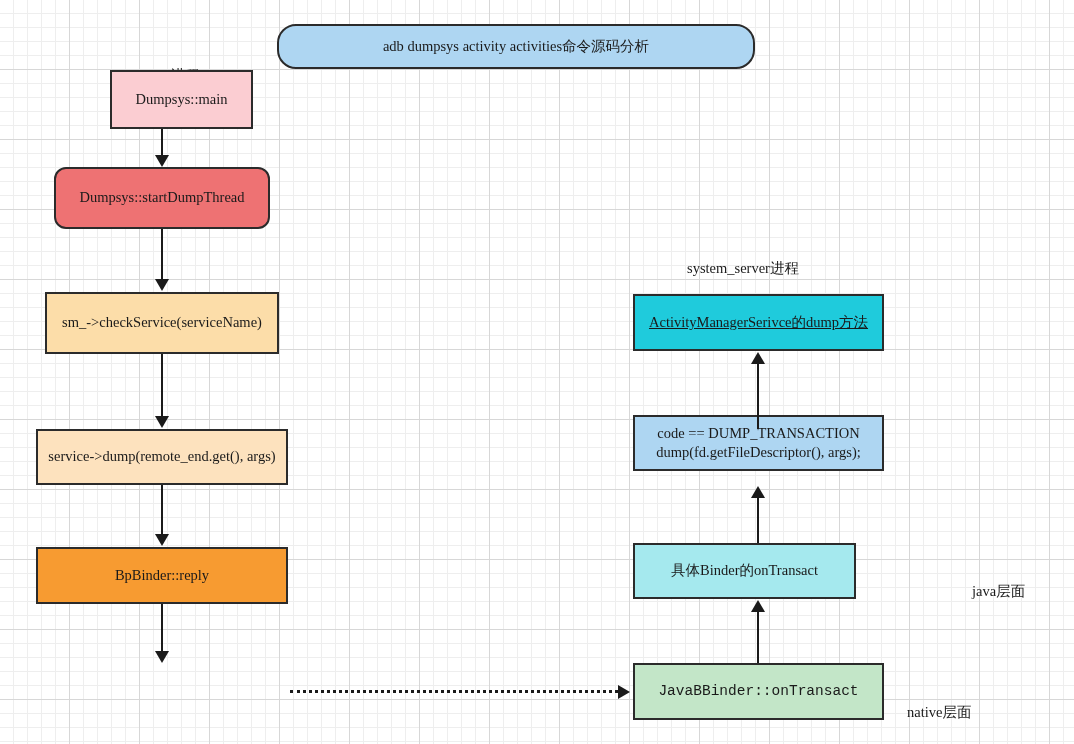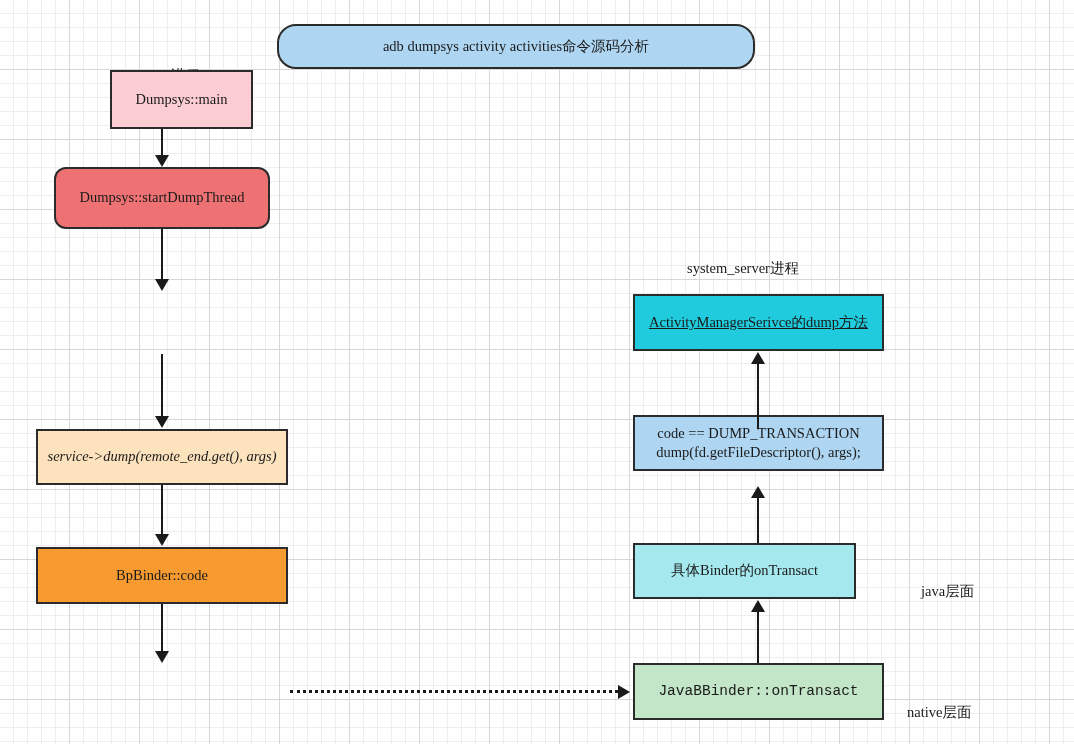--- a/index.html
+++ b/index.html
@@ -98,43 +98,46 @@
   </div>
 
   <div class="label" style="left:119px; top:46px;">
     <span>dumpsys进程</span>
   </div>
 
   <div class="label" style="left:687px; top:239px;">
     <span>system_server进程</span>
   </div>
 
-  <div class="label" style="left:921px; top:562px;">
+  <div class="label" style="left:972px; top:562px;">
     <span>java层面</span>
   </div>
 
   <div class="label" style="left:907px; top:683px;">
     <span>native层面</span>
   </div>
 
   <div class="node" style="left:90px; top:70px; width:143px; height:59px; background:#FBCDD2;margin-left:20px;">
     <span>Dumpsys::main</span>
   </div>
 
   <div class="node" style="left:54px; top:167px; width:216px; height:62px; background:#EE7273;border-radius:12px;">
     <span>Dumpsys::startDumpThread</span>
   </div>
 
+  <div class="node" style="left:45px; top:292px; width:234px; height:62px; background:#FCDDA9;">
+    <span>sm_-&gt;checkService(serviceName)</span>
+  </div>
 
-  <div class="node" style="left:36px; top:429px; width:252px; height:56px; background:#FDE2BE;font-style:italic;">
+  <div class="node" style="left:36px; top:429px; width:252px; height:56px; background:#FDE2BE;">
     <span>service-&gt;dump(remote_end.get(), args)</span>
   </div>
 
   <div class="node" style="left:36px; top:547px; width:252px; height:57px; background:#F79B31;">
-    <span>BpBinder::code</span>
+    <span>BpBinder::reply</span>
   </div>
 
 
   <div class="node" style="left:633px; top:294px; width:251px; height:57px; background:#1FCBDC;text-decoration:underline;">
     <span>ActivityManagerSerivce的dump方法</span>
   </div>
 
   <div class="node" style="left:633px; top:415px; width:251px; height:56px; background:#AED6F2;">
     <span>code == DUMP_TRANSACTION
 dump(fd.getFileDescriptor(), args);</span>

